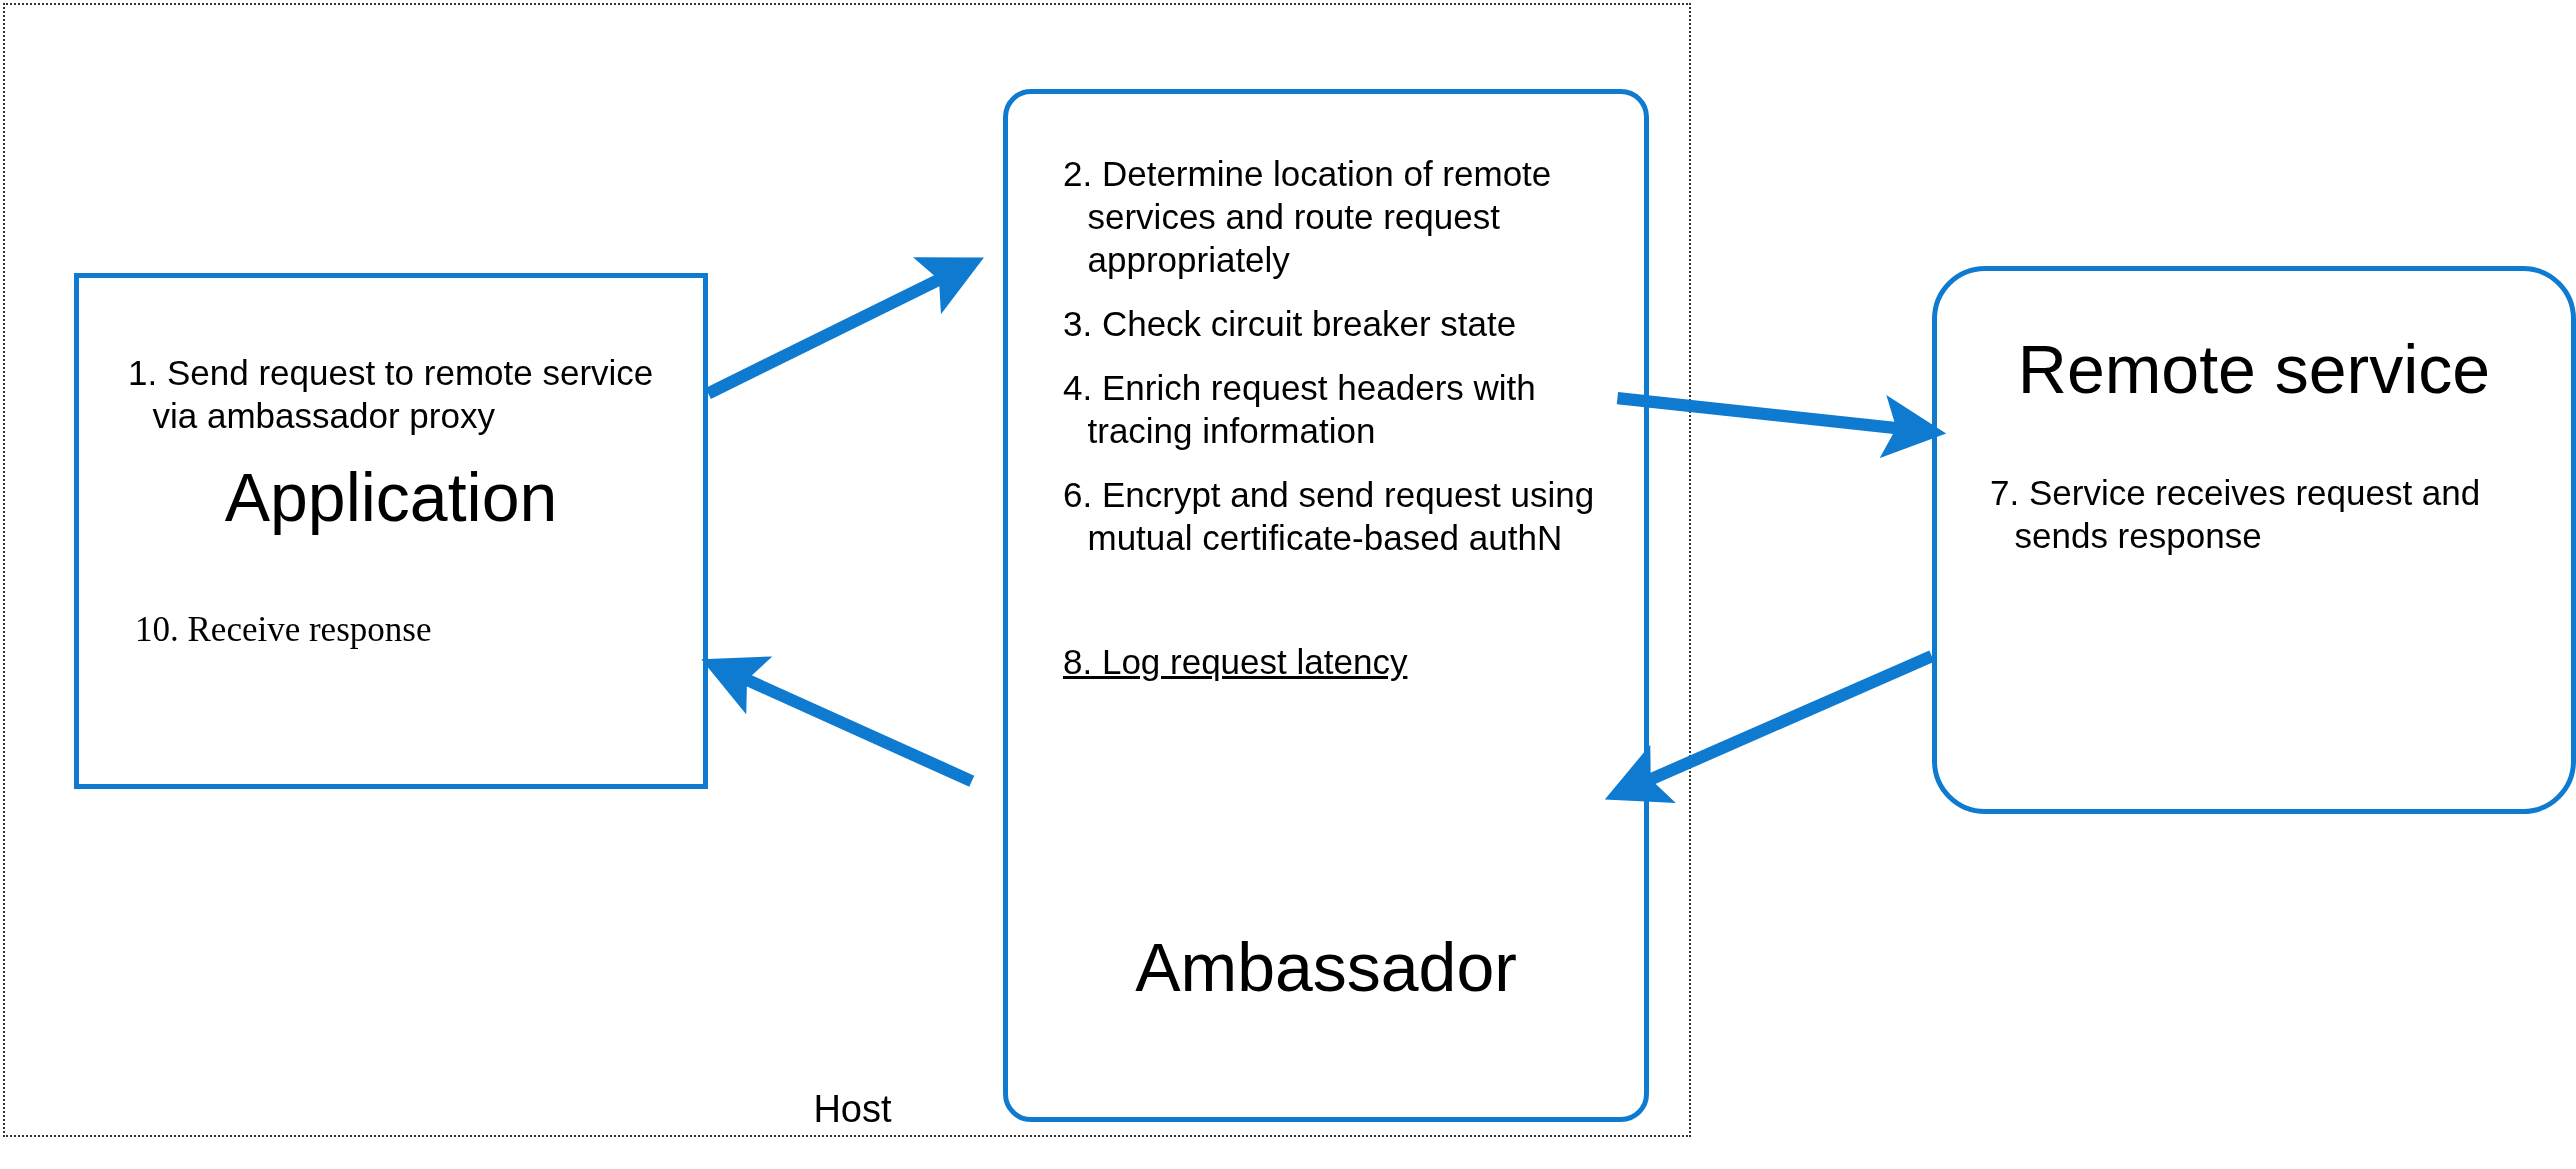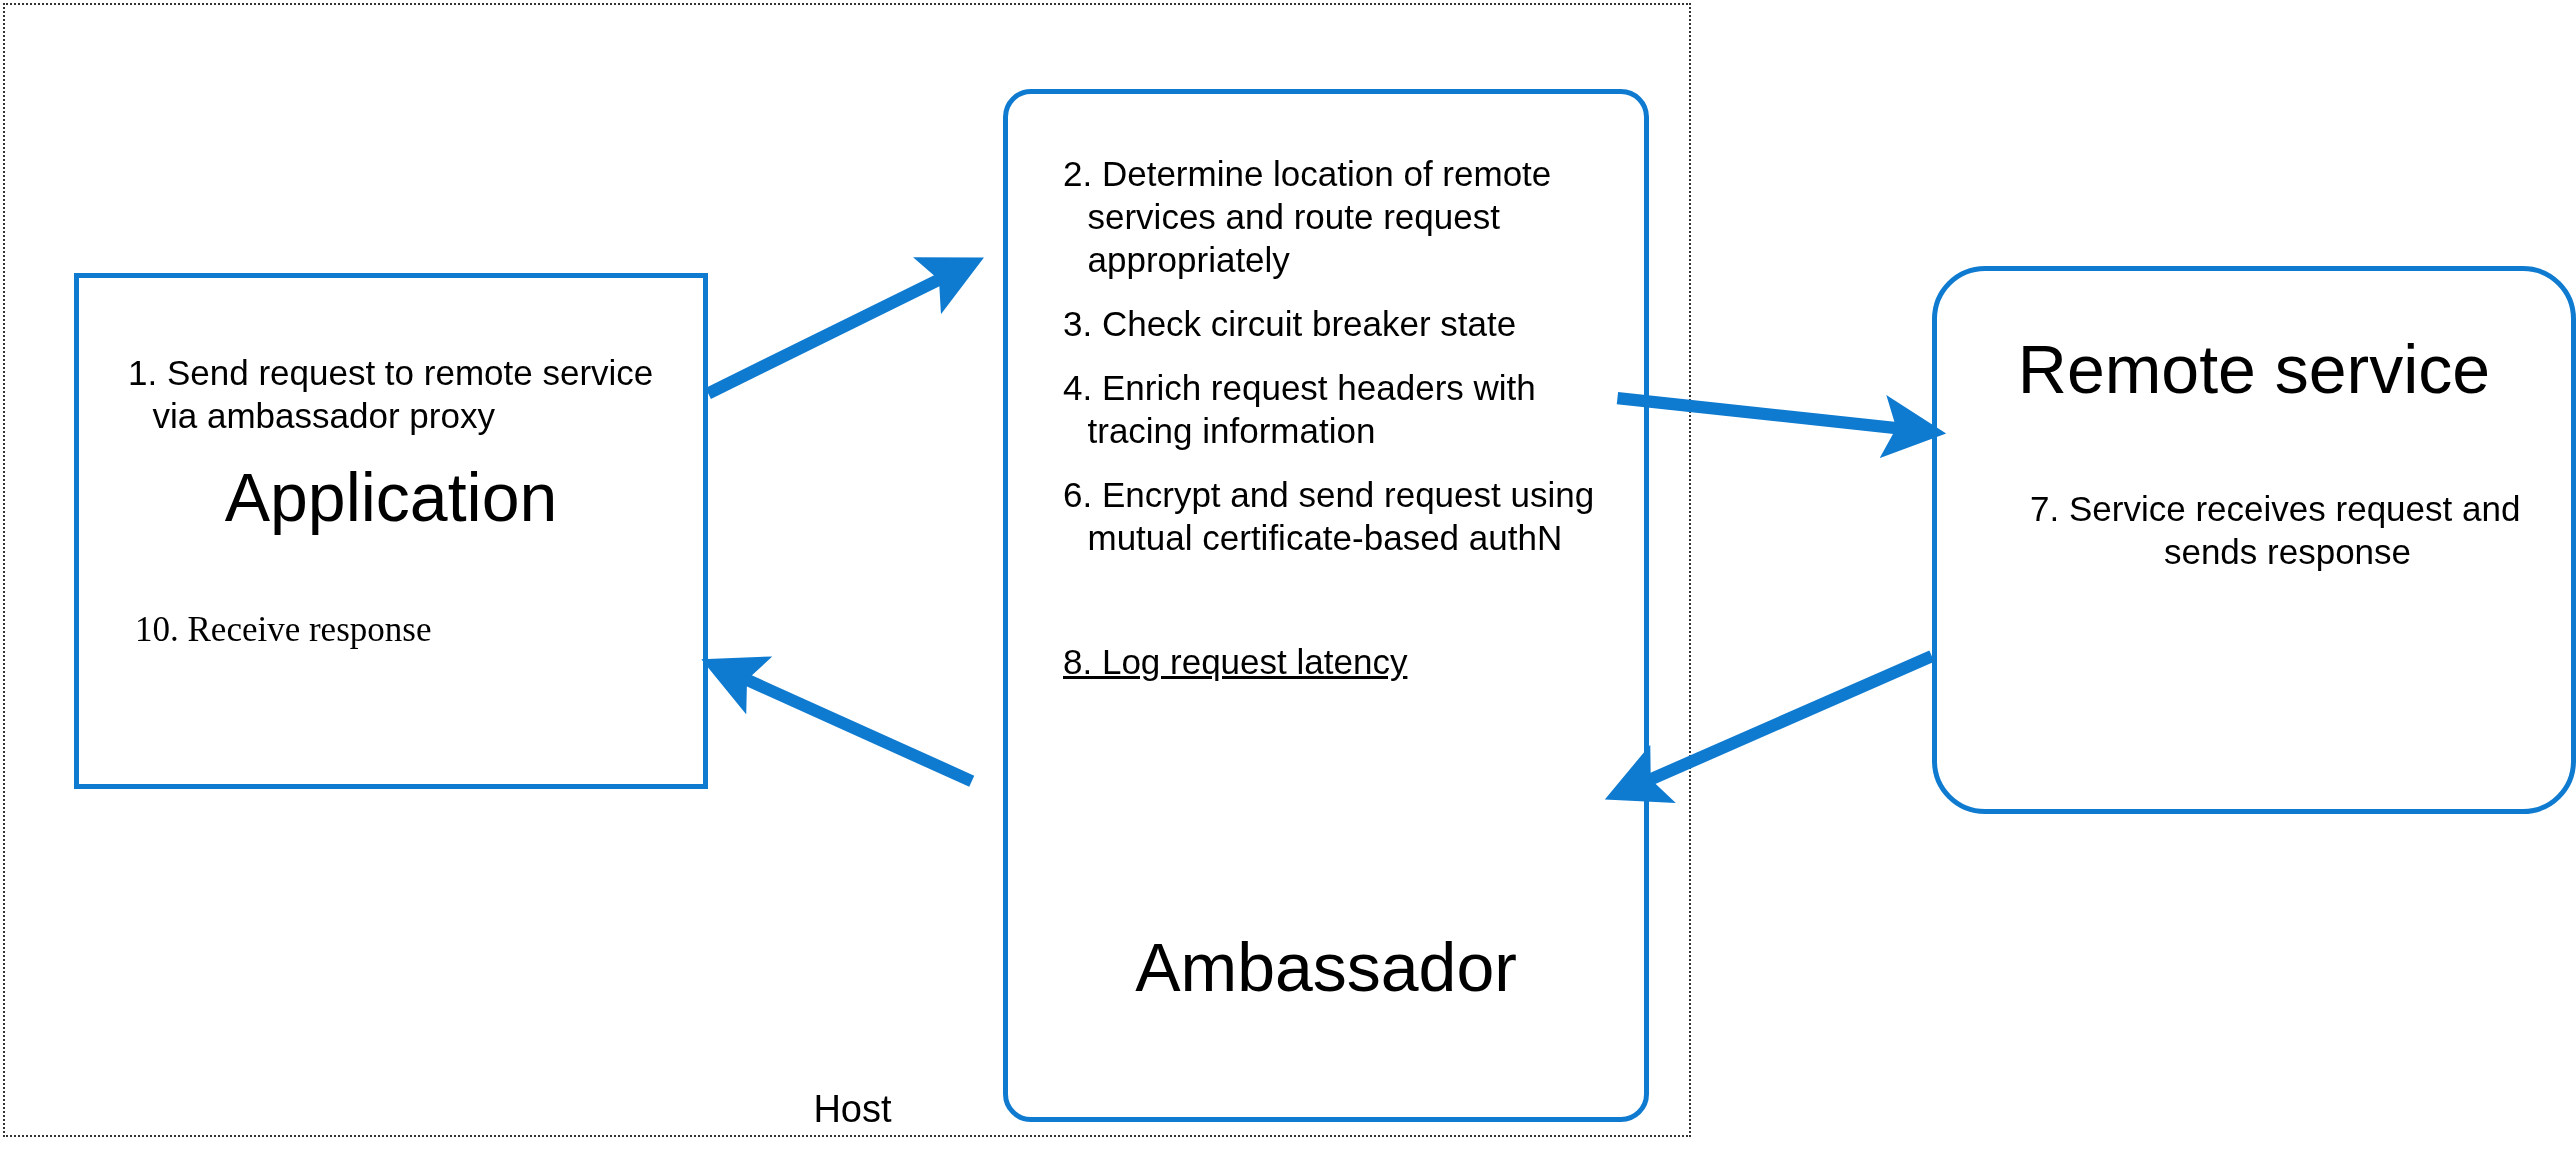--- a/index.html
+++ b/index.html
@@ -136,23 +136,22 @@
     width: 644px;
     height: 548px;
     border-radius: 53px;
     text-decoration: underline;
   }
   #remote-title {
     top: 58px;
   }
   #remote-note-7 {
     left: 53px;
-    top: 216px;
+    top: 200px;
     width: 546px;
-    text-align: center;
   }
 
   
   .arrows {
     position: absolute;
     left: 0;
     top: 0;
     width: 2576px;
     height: 1169px;
     pointer-events: none;

